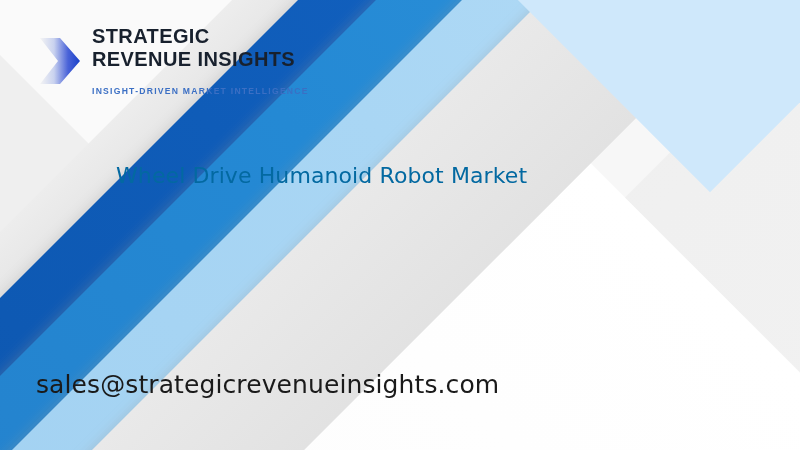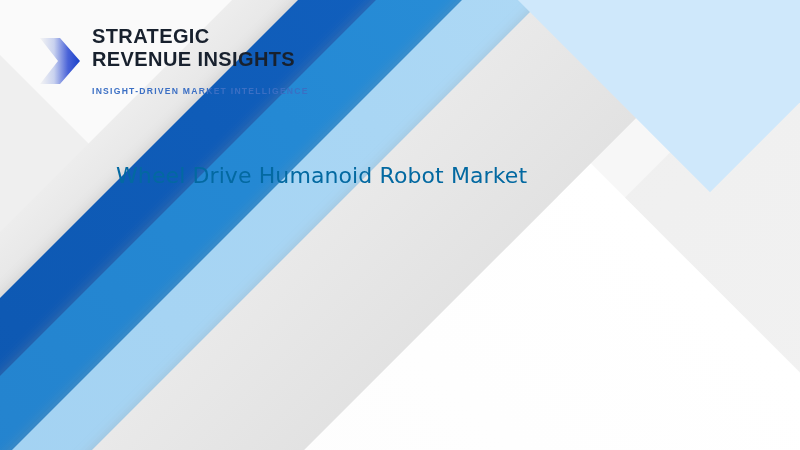--- a/index.html
+++ b/index.html
@@ -227,14 +227,15 @@
     </span>
     <span class="logo-text">
       <span class="logo-line1">STRATEGIC</span>
       <span class="logo-line2">REVENUE INSIGHTS</span>
       <span class="logo-tagline">INSIGHT-DRIVEN MARKET INTELLIGENCE</span>
     </span>
   </div>
 
   <h1 class="title">Wheel Drive Humanoid Robot Market</h1>
 
+  <div class="email">sales@strategicrevenueinsights.com</div>
 
 </div>
 
 </body></html>

